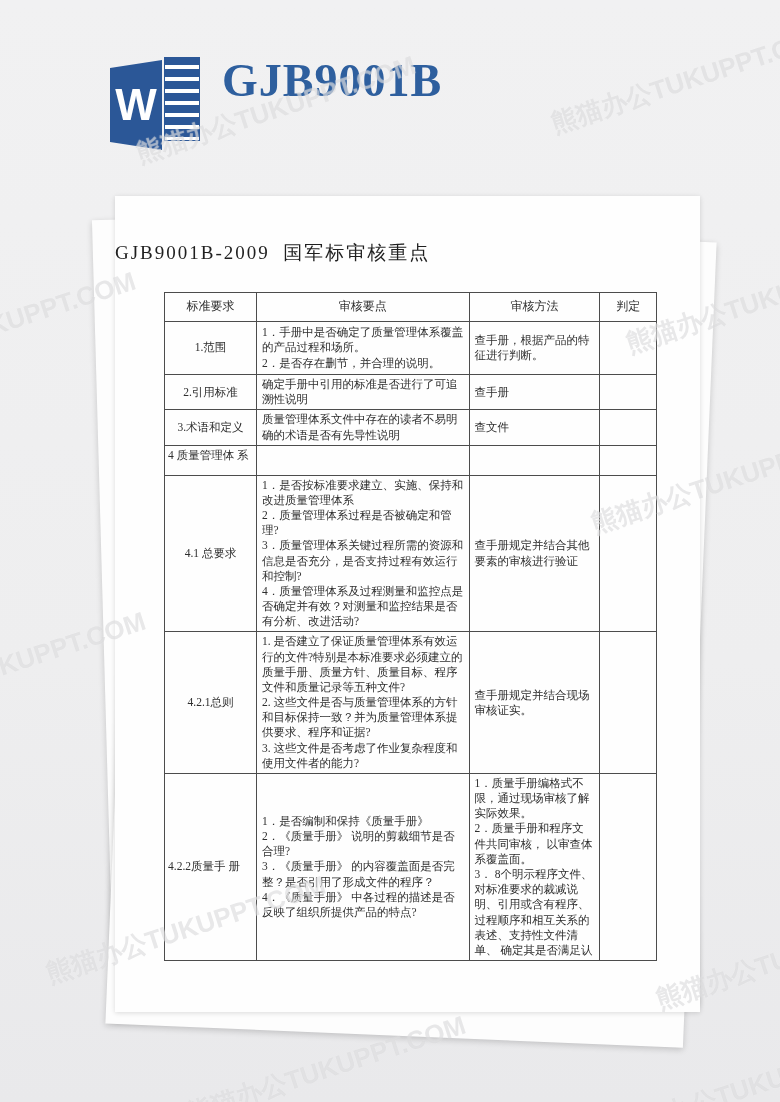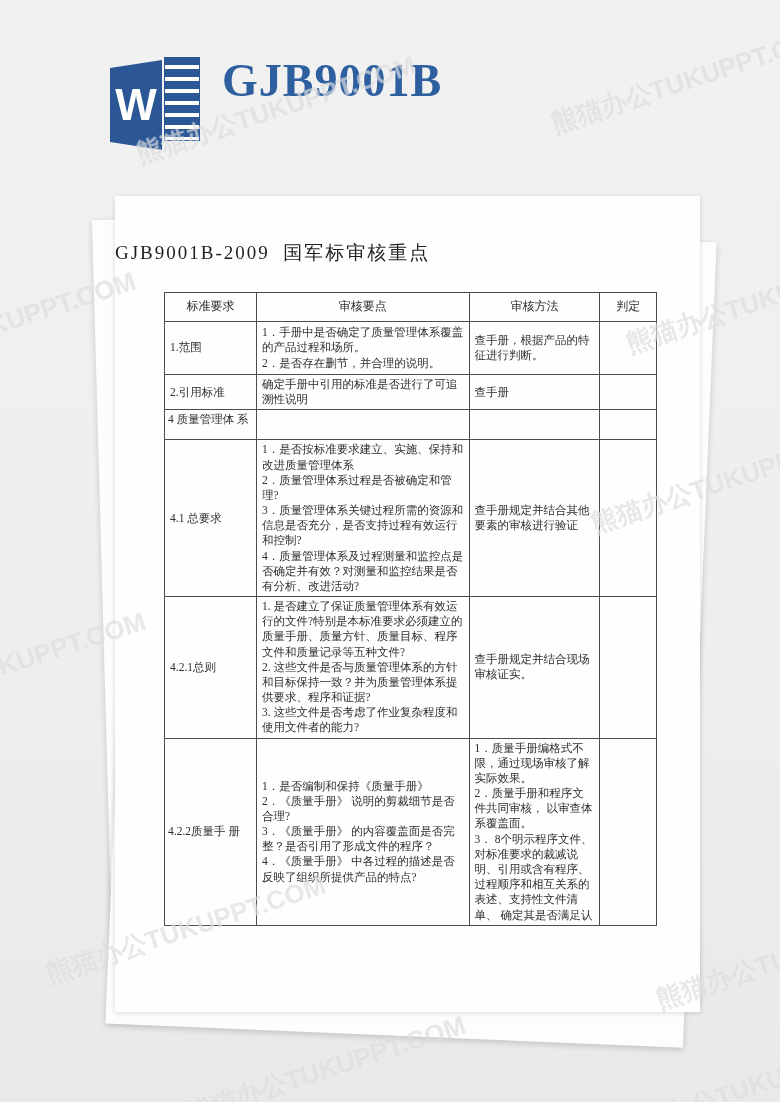--- a/index.html
+++ b/index.html
@@ -45,21 +45,21 @@
 
   
   .doc-table { position:absolute; left:49px; top:96px; width:493px; }
   table { border-collapse:collapse; table-layout:fixed; width:100%; }
   td,th {
     border:1px solid #4c4c4c; color:#2e2e2e; font-weight:normal;
     font-size:11.5px; line-height:1.32; padding:2px 5px; vertical-align:middle;
     overflow:hidden;
   }
   th { text-align:center; font-size:12px; }
-  td.req { text-align:left; }
+  td.req { text-align:center; }
   td.req.left { text-align:left; padding-left:3px;margin-top:12px; }
   td.pts, td.mtd { text-align:left; white-space:pre-line; }
   tr.hr0 { height:29px; }
   tr.r0 { height:53px; }
   tr.r1 { height:33px; }
   tr.r2 { height:31px; }
   tr.r3 { height:30px; }
   tr.r4 { height:152px; }
   tr.r5 { height:17px; }
   tr.r6 { height:127px; }
@@ -118,20 +118,26 @@
 2．是否存在删节，并合理的说明。</td>
           <td class="mtd">查手册，根据产品的特征进行判断。</td>
           <td class="jdg"></td>
         </tr>
         <tr class="r1">
           <td class="req">2.引用标准</td>
           <td class="pts">确定手册中引用的标准是否进行了可追溯性说明</td>
           <td class="mtd">查手册</td>
           <td class="jdg"></td>
         </tr>
+        <tr class="r2">
+          <td class="req">3.术语和定义</td>
+          <td class="pts">质量管理体系文件中存在的读者不易明确的术语是否有先导性说明</td>
+          <td class="mtd">查文件</td>
+          <td class="jdg"></td>
+        </tr>
         <tr class="r3">
           <td class="req left" style="vertical-align:top">4 质量管理体 系</td>
           <td class="pts"></td>
           <td class="mtd"></td>
           <td class="jdg"></td>
         </tr>
         <tr class="r4">
           <td class="req">4.1 总要求</td>
           <td class="pts">1．是否按标准要求建立、实施、保持和 改进质量管理体系
 2．质量管理体系过程是否被确定和管理?

